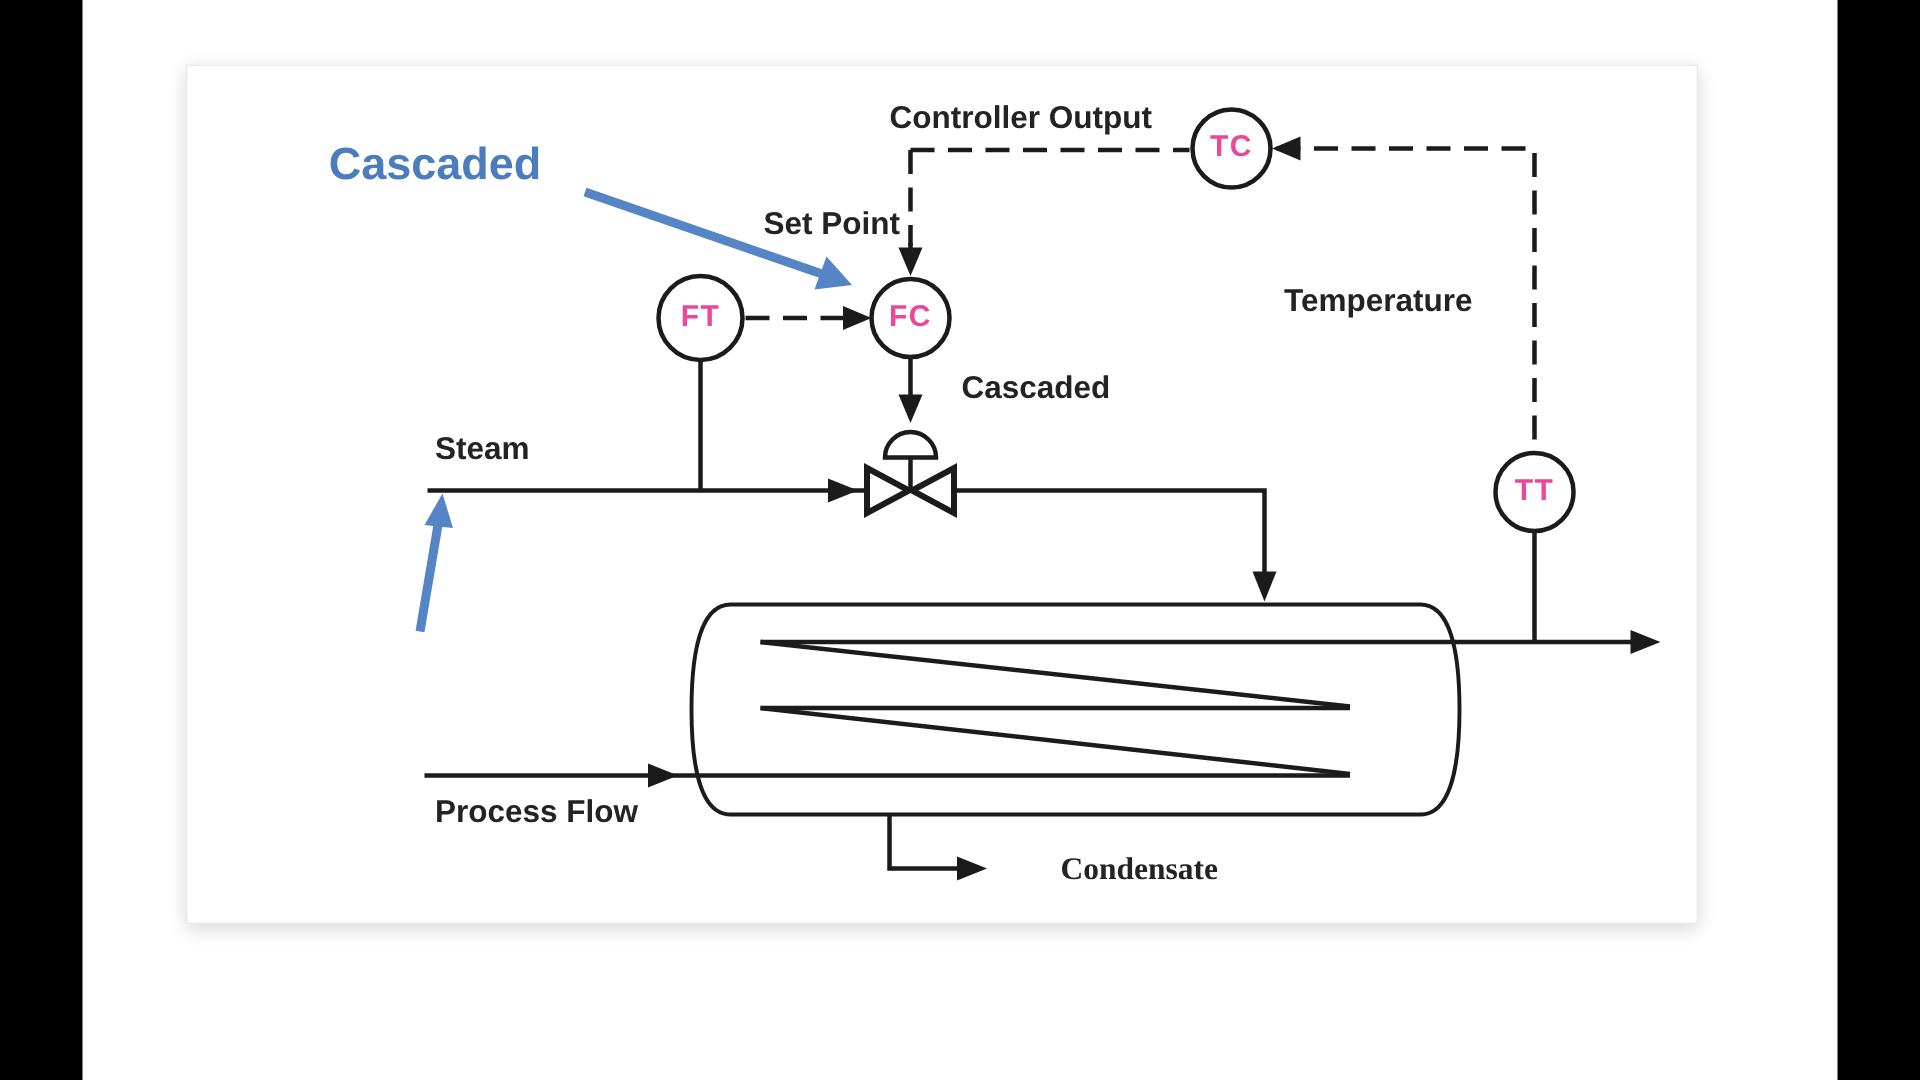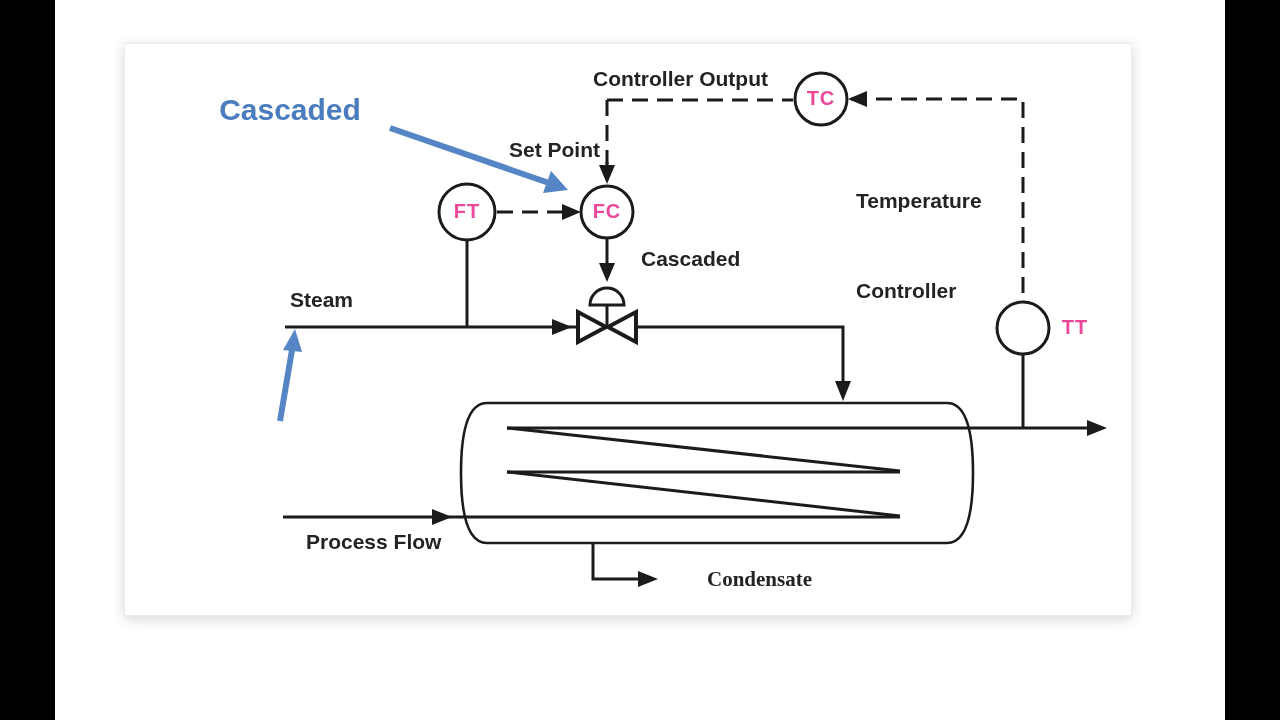--- a/index.html
+++ b/index.html
@@ -88,27 +88,26 @@
   </svg>
 
   <div class="blue" style="left:175px;top:86px;width:230px;position:absolute;">
     <div>Cascaded</div>
   </div>
 
   <div class="lbl" style="left:593px;top:66px;">Controller Output</div>
   <div class="lbl" style="left:495px;top:137px;width:105px;text-align:right;">Set Point</div>
   <div class="lbl two" style="left:829px;top:126px;margin-left:27px;">
     <div>Temperature</div>
-    <div>Controller</div>
   </div>
   <div class="lbl two" style="left:641px;top:184px;">
     <div>Cascaded</div>
   </div>
   <div class="lbl" style="left:290px;top:287px;">Steam</div>
-  <div class="lbl" style="left:290px;top:529px;margin-left:16px;">Process Flow</div>
+  <div class="lbl" style="left:290px;top:529px;">Process Flow</div>
   <div class="lbl" style="left:707px;top:566px;font-family:Liberation Serif, serif;">Condensate</div>
 
   <div class="instr" style="left:793px;top:87px;">TC</div>
   <div class="instr" style="left:439px;top:200px;">FT</div>
   <div class="instr" style="left:579px;top:200px;">FC</div>
-  <div class="instr" style="left:1047px;top:316px;">TT</div>
+  <div class="instr" style="left:995px;top:316px;">TT</div>
 
 </div>
 
 </body></html>

